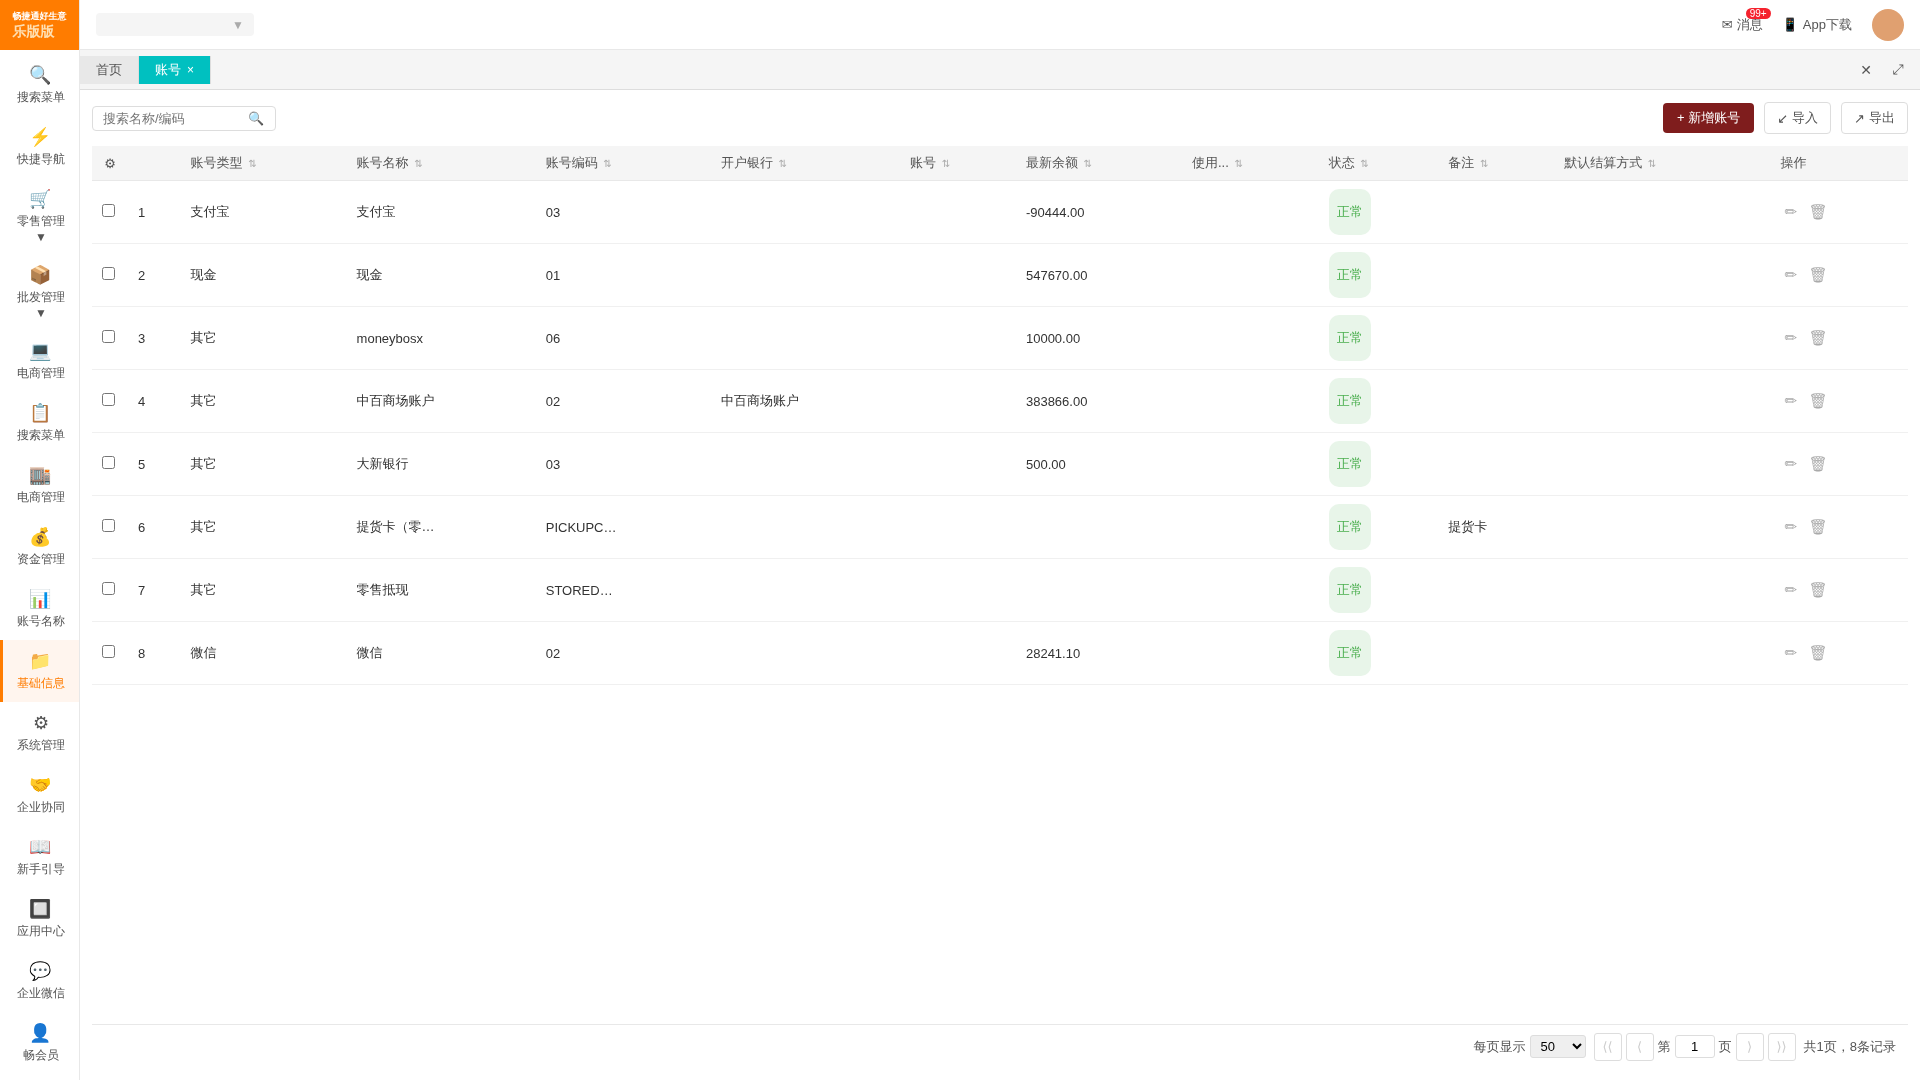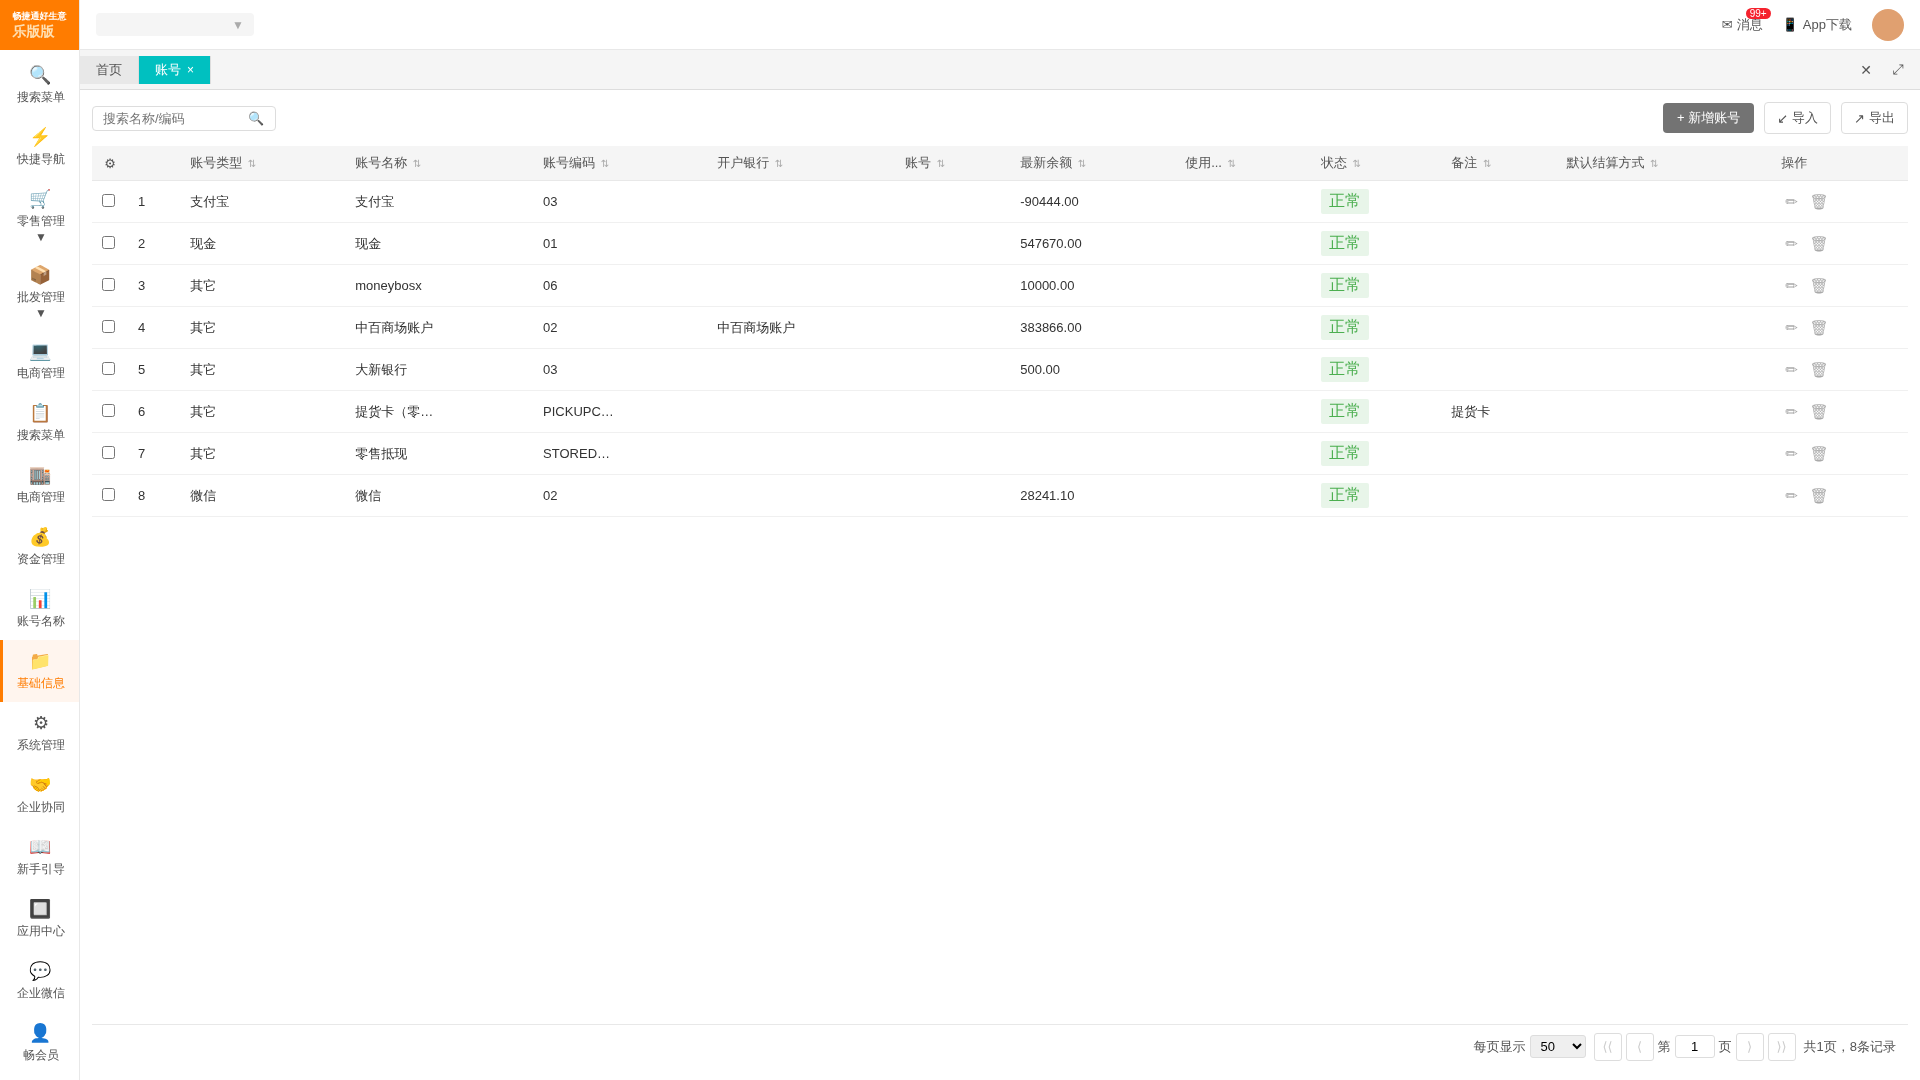--- a/index.html
+++ b/index.html
@@ -205,21 +205,21 @@
       font-size: 13px;
       width: 100%;
       color: #333;
     }
     .toolbar-right {
       display: flex;
       align-items: center;
       gap: 10px;
     }
     .btn-add {
-      background: #737373;
+      background: #7f1d1d;
       color: #fff;
       border: none;
       border-radius: 4px;
       padding: 6px 14px;
       cursor: pointer;
       font-size: 13px;
       display: flex;
       align-items: center;
       gap: 4px;
     }
@@ -270,23 +270,23 @@
     tbody tr {
       border-bottom: 1px solid #f0f0f0;
     }
     tbody td {
       padding: 8px 10px;
       color: #333;
       white-space: nowrap;
     }
     .status-badge {
       display: inline-block;
-      padding: 2px 8px;
-      border-radius: 2px;
-      font-size: 16px;
+      padding: 14px 8px;
+      border-radius: 10px;
+      font-size: 13px;
       background: #f0f0f0;
       color: #555;
     }
     .status-normal {
       background: #e8f5e9;
       color: #4caf50;
     }
     .op-btn {
       background: none;
       border: none;

